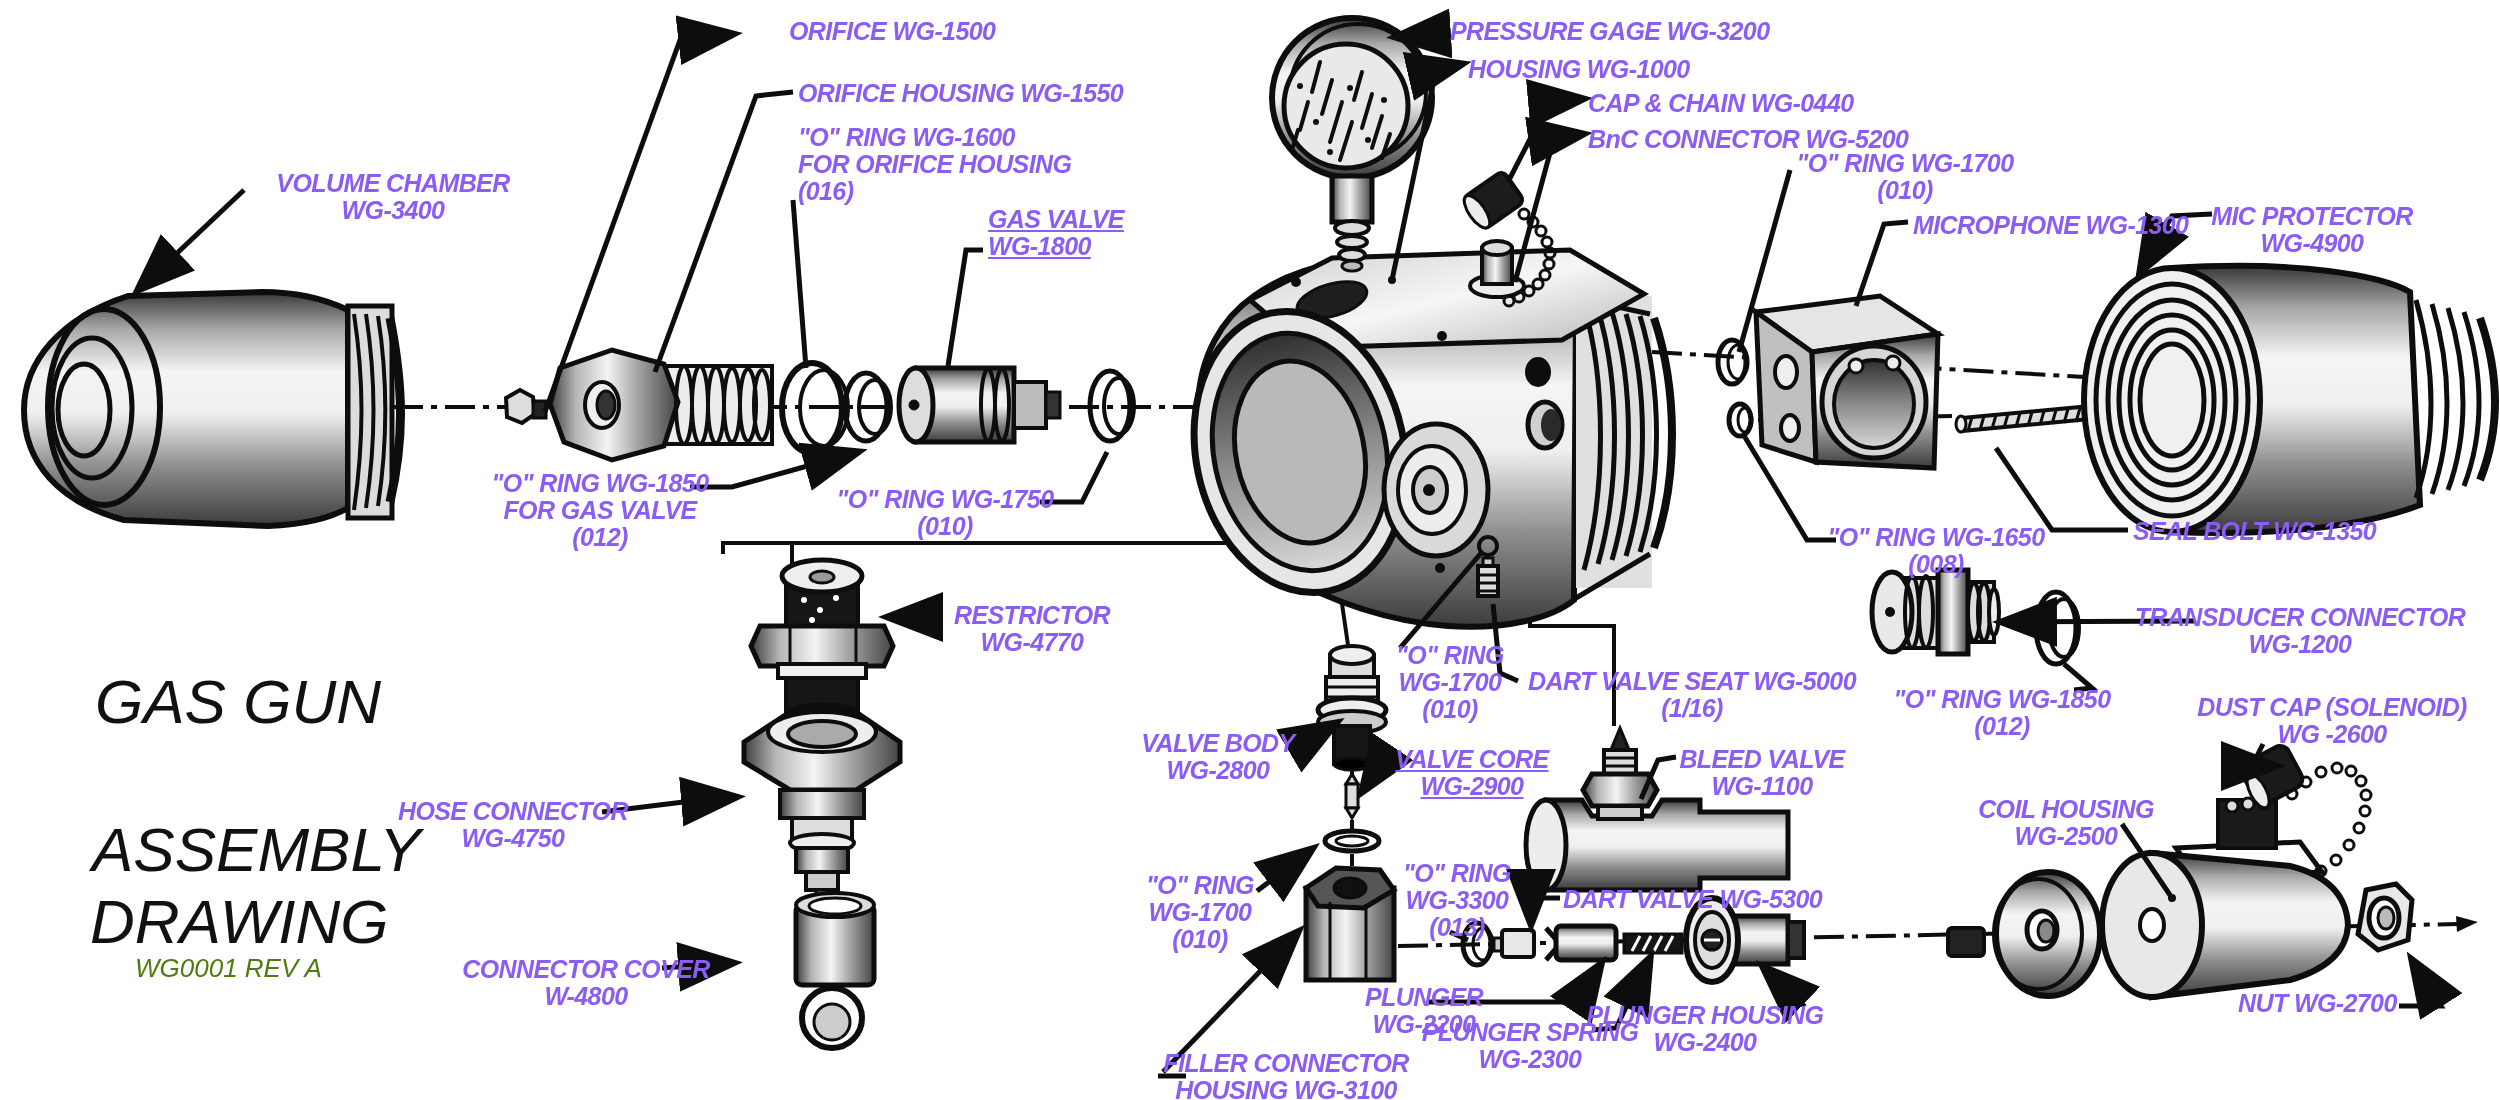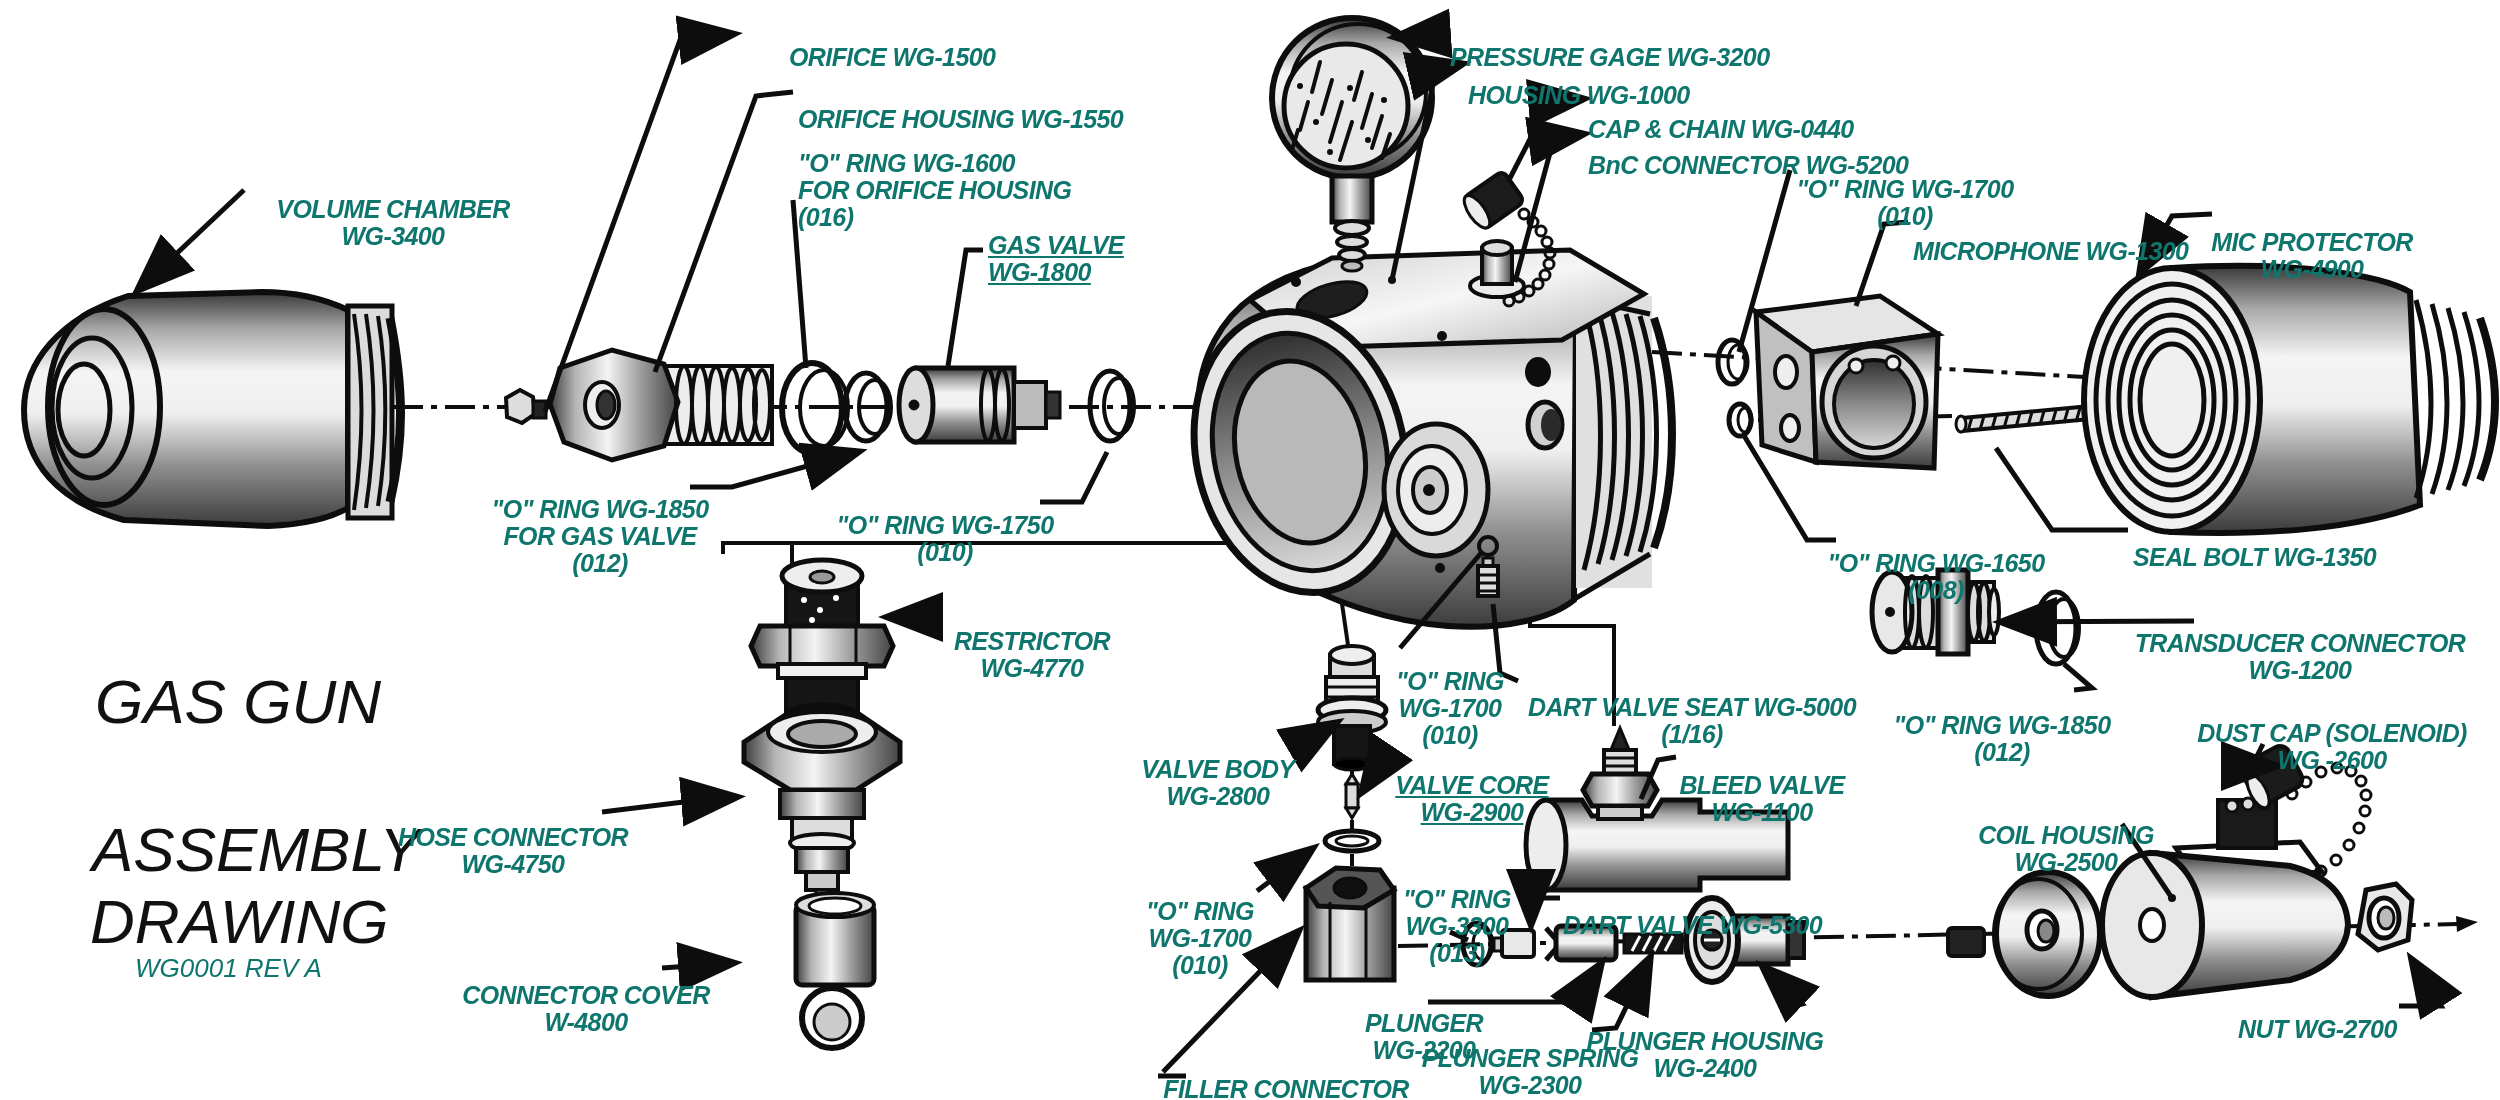--- a/index.html
+++ b/index.html
@@ -1,24 +1,24 @@
 <!DOCTYPE html>
 <html><head>
 <meta charset="utf-8">
 <style>
   html,body{margin:0;padding:0;background:#ffffff;}
   #stage{position:relative;width:2500px;height:1100px;background:#ffffff;overflow:hidden;
          font-family:"Liberation Sans",sans-serif;color:#0d0d0d;}
   #drawing{position:absolute;left:0;top:0;}
   .lbl{position:absolute;font:italic 700 25px/27px "Liberation Sans",sans-serif;
-       letter-spacing:-0.6px;white-space:nowrap;color:#0f766e;margin-top:26px;}
+       letter-spacing:-0.6px;white-space:nowrap;color:#8b5cf6;}
   .lbl.c{transform:translateX(-50%);text-align:center;}
   .title-line{position:absolute;font:italic 400 62px/64px "Liberation Sans",sans-serif;
        letter-spacing:0;color:#111;}
-  .rev-line{position:absolute;font:italic 400 26px/28px "Liberation Sans",sans-serif;color:#0f766e;}
+  .rev-line{position:absolute;font:italic 400 26px/28px "Liberation Sans",sans-serif;color:#4d7c0f;}
 </style>
 </head>
 <body>
 
 <div id="stage">
 
 <svg id="drawing" width="2500" height="1100" viewBox="0 0 2500 1100">
   <defs>
     <marker id="ah" markerWidth="13" markerHeight="11" refX="11" refY="5" orient="auto">
       <path d="M0,0 L13,5 L0,10 z" fill="#0d0d0d"></path>

